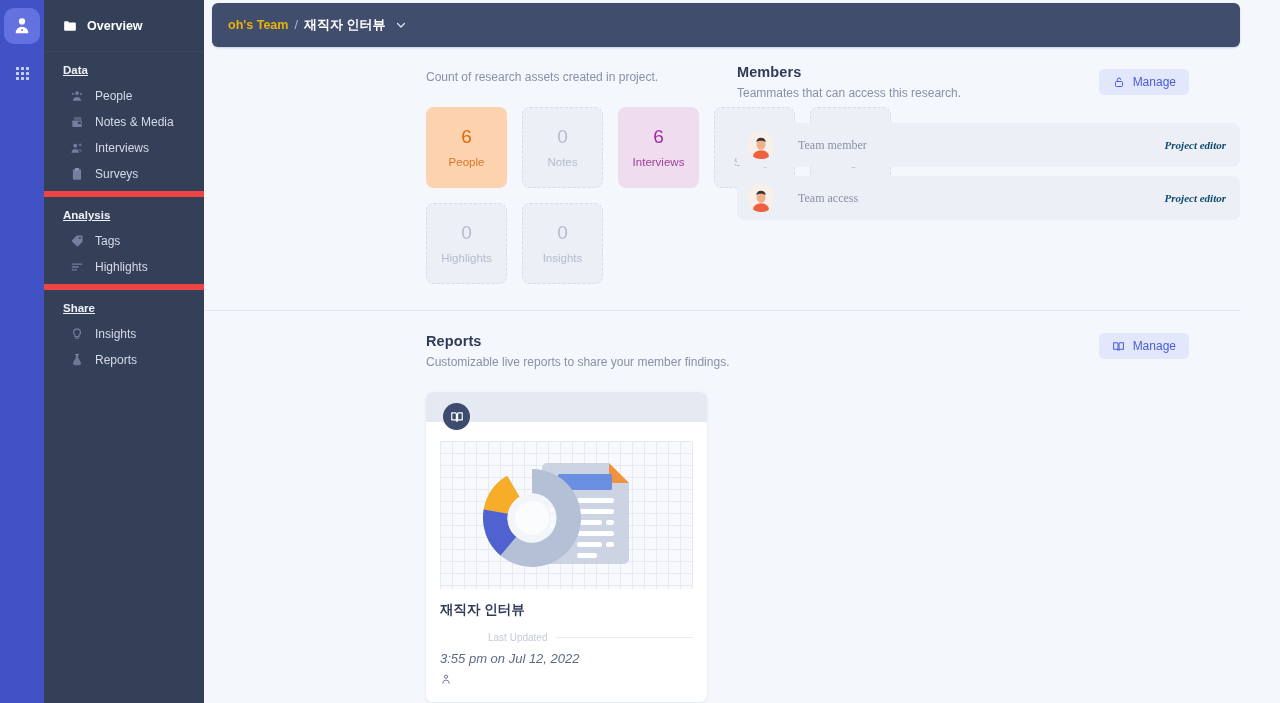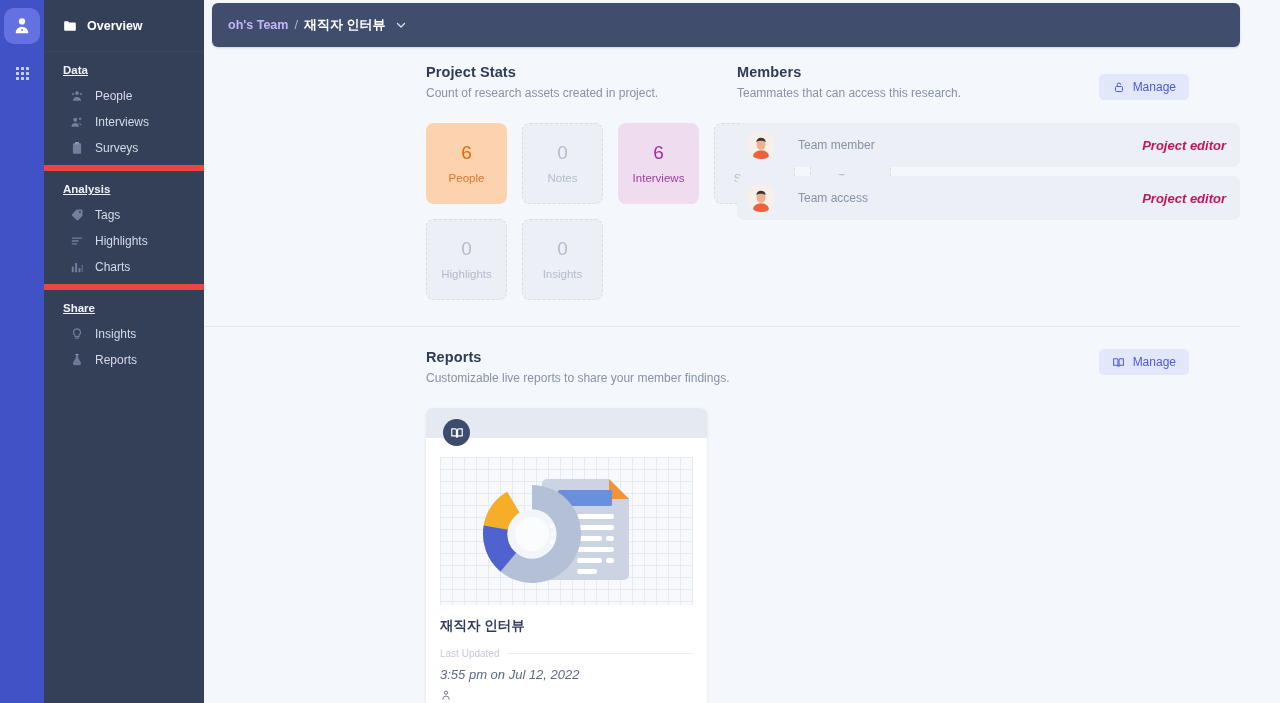--- a/index.html
+++ b/index.html
@@ -65,31 +65,31 @@
   
   .main { flex: 1 1 auto; height: 703px; position: relative; background: #f4f7fb; }
   .topbar {
     position: absolute; left: 8px; right: 0; top: 3px; height: 44px;
     background: #414d6d;
     border-radius: 6px;
     display: flex; align-items: center;
     padding-left: 16px;
     box-shadow: 0 1px 2px rgba(30,40,70,.18);
   }
-  .crumb { font-size: 12.5px; color: #c4b5fd; font-weight: bold; text-align: right; }
+  .crumb { font-size: 12.5px; color: #eab308; font-weight: bold; text-align: right; }
   .crumb-sep { color: #aeb7cd; margin: 0 6px; font-size: 12.5px; }
   .crumb-current { font-size: 13px; color: #ffffff; font-weight: bold; }
   .crumb-caret { margin-left: 9px; display: inline-flex; cursor: pointer; }
 
   .content { position: absolute; left: 0; top: 47px; right: 0; bottom: 0; padding: 0 0 0 0; }
 
   .sec-title { font-size: 14.5px; color: #2f3b57; font-weight: bold; letter-spacing: .1px; }
   .sec-sub { font-size: 12px; color: #8791a8; margin-top: 6px; }
 
-  .row-head { display: flex; justify-content: space-between; align-items: flex-end; }
+  .row-head { display: flex; justify-content: space-between; align-items: center; }
 
   .top-grid { display: flex; padding: 17px 0 0 0; }
   .col-left { width: 533px; padding-left: 222px; }
   .col-left-inner { width: 100%; }
   .col-right { padding-left: 0px; flex: 1; padding-right: 0px; }
 
   
   .stats { display: flex; flex-wrap: wrap; gap: 15px; width: 490px; margin-top: 23px; }
   .stat {
     width: 81px; height: 81px; border-radius: 8px;
@@ -111,34 +111,34 @@
   .manage-btn {
     background: #e3e7fb; color: #4a5bd6;
     border: none; border-radius: 5px;
     height: 26px; padding: 0 13px;
     font-size: 12px; font-family: "Liberation Sans", sans-serif;
     display: inline-flex; align-items: center; gap: 7px;
     cursor: pointer;
   }
 
   
-  .members { margin-top: 23px; }
+  .members { margin-top: 23px; font-family: Liberation Serif, serif; }
   .member-row {
     background: #eceff5; border-radius: 7px;
     height: 44px; display: flex; align-items: center;
     padding: 0 14px 0 10px; margin-bottom: 9px;
     cursor: pointer;
   }
   .avatar {
     width: 28px; height: 28px; border-radius: 50%;
     background: #f6eee9; overflow: hidden; flex: 0 0 28px;
     display: flex; align-items: flex-end; justify-content: center;
   }
   .member-name { font-size: 12px; color: #8791a8; margin-left: 23px; }
-  .member-role { margin-left: auto; font-size: 13px; color: #be185d; font-style: italic; font-weight: bold; }
+  .member-role { margin-left: auto; font-size: 11px; color: #0c4a6e; font-style: italic; font-weight: bold; }
 
   
   .divider { height: 1px; background: #e3e8f0; margin: 26px 0 0 0; }
 
   
   .reports { padding: 22px 0 0 222px; }
   .reports-head { display: flex; justify-content: space-between; align-items: flex-start; padding-right: 51px; }
   .report-card {
     width: 281px; margin-top: 23px;
     background: #ffffff; border-radius: 7px;
@@ -158,21 +158,21 @@
     margin: 19px 14px 0 14px; height: 148px;
     background:
       linear-gradient(to right, #e6ebf3 1px, transparent 1px) 0 0 / 12px 12px,
       linear-gradient(to bottom, #e6ebf3 1px, transparent 1px) 0 0 / 12px 12px,
       #f7f9fc;
     position: relative; overflow: hidden;
   }
   .report-body { padding: 12px 14px 13px 14px; }
   .report-name { font-size: 13.5px; color: #2f3b57; font-weight: bold; }
   .lu-row { display: flex; align-items: center; gap: 8px; margin-top: 13px; }
-  .lu-label { font-size: 10px; color: #c3cad8; white-space: nowrap; }
+  .lu-label { font-size: 10px; color: #c3cad8; white-space: nowrap; margin-left: 48px; }
   .lu-line { flex: 1; height: 1px; background: #e7ebf2; }
   .report-date { font-size: 13px; color: #5d6a85; margin-top: 8px; font-style: italic; }
   .report-author { margin-top: 5px; }
 </style>
 </head>
 <body>
 
 <div class="app">
 
   <div class="rail">
@@ -217,20 +217,30 @@
           <svg width="14" height="14" viewBox="0 0 24 24" fill="#737f9c">
             <circle cx="12" cy="7" r="3.2"></circle>
             <path d="M5 20c0-3.7 3.1-6.4 7-6.4s7 2.7 7 6.4z"></path>
             <circle cx="5.2" cy="8.4" r="2" opacity=".75"></circle>
             <circle cx="18.8" cy="8.4" r="2" opacity=".75"></circle>
           </svg>
         </span>
         <span class="txt">People</span>
       </div>
 
+      <div class="side-item">
+        <span class="ico">
+          <svg width="14" height="14" viewBox="0 0 24 24" fill="#737f9c">
+            <path d="M4 9.5h16v9.5a1.5 1.5 0 0 1-1.5 1.5h-13A1.5 1.5 0 0 1 4 19z"></path>
+            <path d="M7 4h11a1.5 1.5 0 0 1 1.5 1.5V8H7z" opacity=".65"></path>
+            <rect x="13.5" y="11.5" width="5" height="4" rx="1" fill="#343f58"></rect>
+          </svg>
+        </span>
+        <span class="txt">Notes &amp; Media</span>
+      </div>
 
       <div class="side-item">
         <span class="ico">
           <svg width="14" height="14" viewBox="0 0 24 24" fill="#737f9c">
             <circle cx="9" cy="8" r="3.4"></circle>
             <path d="M2.5 20c0-3.6 2.9-6.2 6.5-6.2s6.5 2.6 6.5 6.2z"></path>
             <circle cx="17.4" cy="6.6" r="2.4" opacity=".8"></circle>
             <path d="M14 13.2c3 0 5.6 1.9 6.3 4.4H17c-.3-1.8-1.4-3.3-3-4.4z" opacity=".8"></path>
           </svg>
         </span>
@@ -265,31 +275,20 @@
         <span class="ico">
           <svg width="14" height="14" viewBox="0 0 24 24" stroke="#737f9c" stroke-width="2.3" stroke-linecap="round" fill="none">
             <line x1="4" y1="7" x2="20" y2="7"></line>
             <line x1="4" y1="12" x2="14" y2="12"></line>
             <line x1="4" y1="17" x2="11" y2="17"></line>
           </svg>
         </span>
         <span class="txt">Highlights</span>
       </div>
 
-      <div class="side-item">
-        <span class="ico">
-          <svg width="14" height="14" viewBox="0 0 24 24" fill="#737f9c">
-            <rect x="3" y="11" width="3.4" height="10" rx="1"></rect>
-            <rect x="8.8" y="5" width="3.4" height="16" rx="1"></rect>
-            <rect x="14.6" y="13.5" width="3.4" height="7.5" rx="1"></rect>
-            <rect x="20" y="8" width="2" height="13" rx="1" opacity=".7"></rect>
-          </svg>
-        </span>
-        <span class="txt">Charts</span>
-      </div>
     </div>
 
     <div class="side-section">
       <div class="side-heading">Share</div>
 
       <div class="side-item">
         <span class="ico">
           <svg width="14" height="14" viewBox="0 0 24 24" fill="none" stroke="#737f9c" stroke-width="1.9">
             <path d="M12 3.2a6 6 0 0 0-3.4 10.9v2.4h6.8v-2.4A6 6 0 0 0 12 3.2z"></path>
             <line x1="9.6" y1="19.4" x2="14.4" y2="19.4" stroke-linecap="round"></line>
@@ -322,21 +321,20 @@
         </svg>
       </span>
     </div>
 
     <div class="content">
 
       <div class="top-grid">
 
         <div class="col-left">
           <div class="col-left-inner">
-            <div class="sec-title">Project Stats</div>
             <div class="sec-sub">Count of research assets created in project.</div>
 
             <div class="stats">
               <div class="stat people">
                 <span class="num">6</span>
                 <span class="lbl">People</span>
               </div>
               <div class="stat empty">
                 <span class="num">0</span>
                 <span class="lbl">Notes</span>

